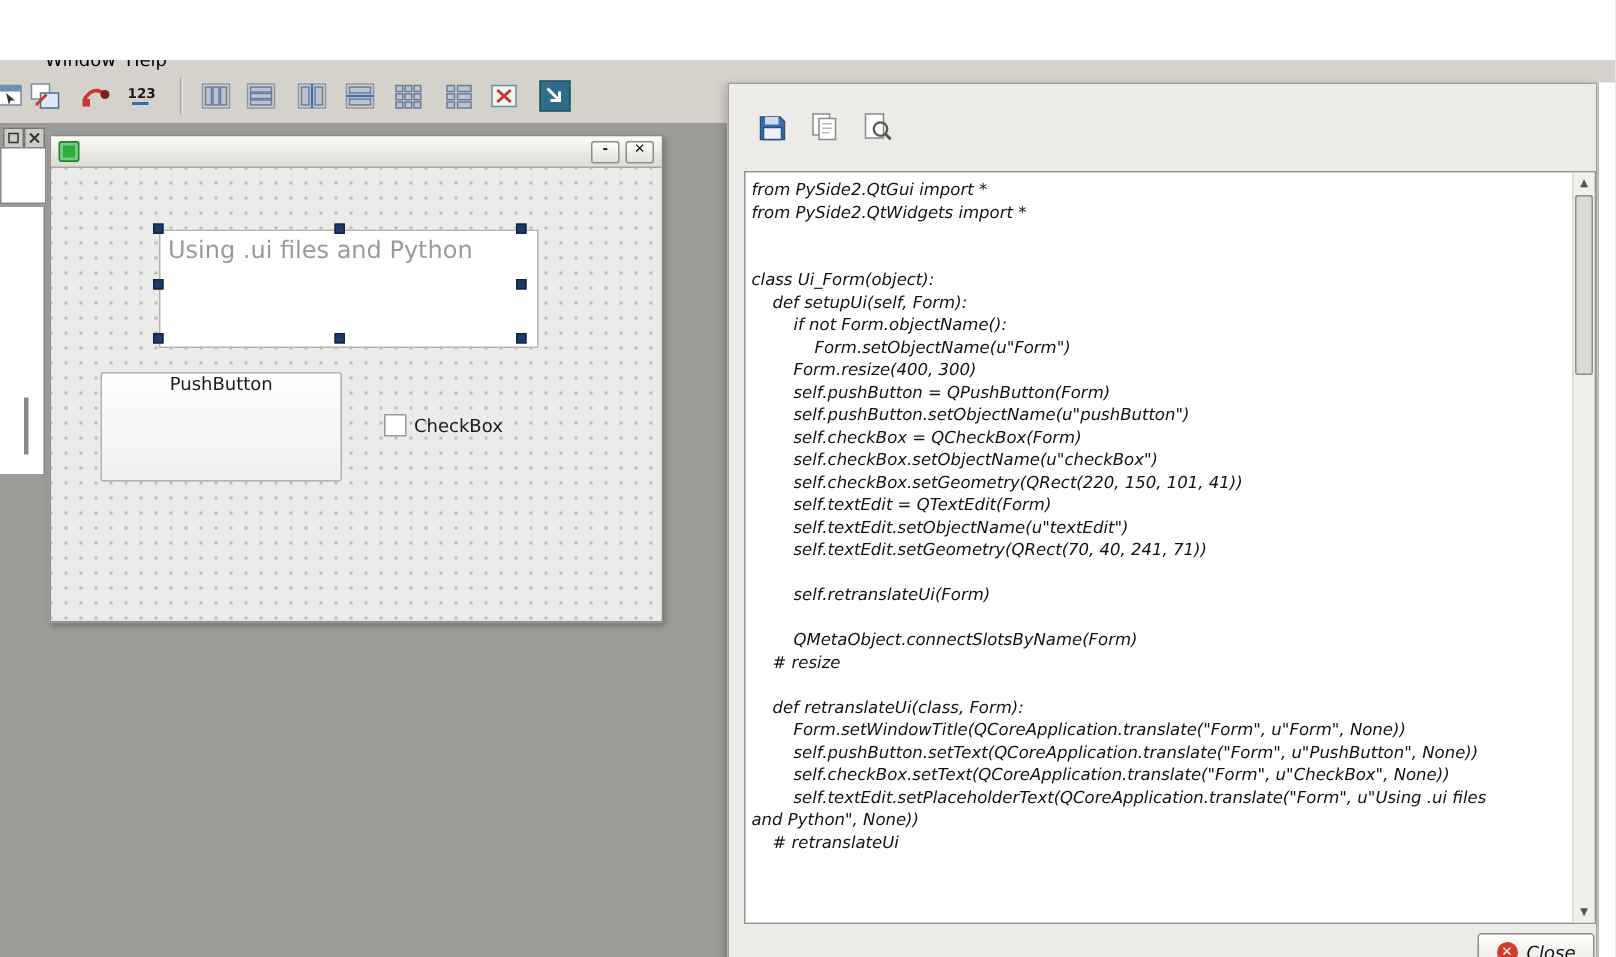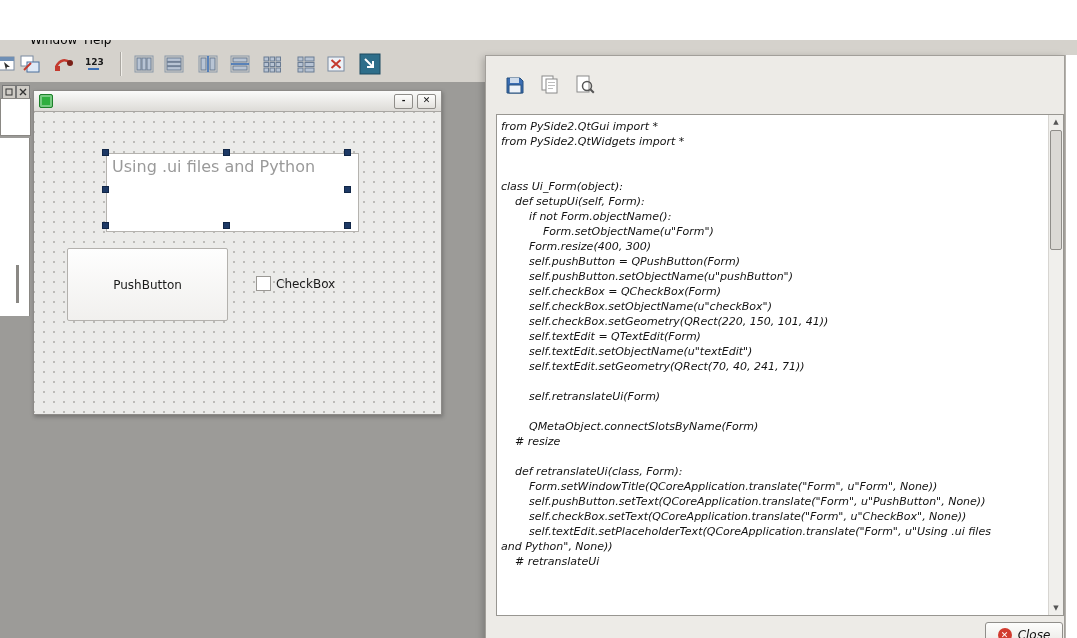--- a/index.html
+++ b/index.html
@@ -26,21 +26,21 @@
   .form-window{position:absolute;left:33px;top:8px;width:407px;height:323px;background:#ececea;border:1px solid #8c8a87;box-shadow:1px 2px 4px rgba(0,0,0,.25);}
   .form-titlebar{position:relative;height:20px;background:linear-gradient(#fbfbfa,#dddbd7);border-bottom:1px solid #a8a6a2;display:flex;align-items:center;padding:0 5px;}
   .form-icon{width:12px;height:12px;background:#2fae3e;border:1px solid #1d7f2a;border-radius:2px;box-shadow:inset 0 0 0 2px rgba(255,255,255,.35);}
   .form-title{position:absolute;left:0;right:0;text-align:center;font-size:12px;color:#111;}
   .win-controls{margin-left:auto;display:flex;z-index:1;}
   .win-btn{width:17px;height:13px;border:1px solid #8f8d89;background:linear-gradient(#fdfdfc,#e3e1dd);border-radius:2px;font-size:9px;font-weight:bold;line-height:11px;text-align:center;color:#111;margin-left:4px;}
   .form-canvas{position:absolute;top:21px;left:0;right:0;bottom:0;background:#ebebe9;background-image:radial-gradient(circle,#bdbcb9 1px,transparent 1.2px);background-size:10px 10px;background-position:5px 5px;}
 
   .textedit{position:absolute;left:72px;top:41px;width:241px;height:71px;background:#fff;border:1px solid #b5b3af;padding:3px 5px;box-sizing:content-box;font-size:16px;color:#9a9a9a;}
   .handle{position:absolute;width:7px;height:7px;background:#1d3965;border:1px solid #102647;box-sizing:border-box;}
-  .pushbutton{position:absolute;left:33px;top:136px;width:159px;height:71px;background:linear-gradient(#fefefe,#f1f0ee);border:1px solid #b3b1ad;border-radius:2px;display:flex;align-items:center;justify-content:center;font-size:12px;color:#1a1a1a;}
+  .pushbutton{position:absolute;left:33px;top:136px;width:159px;height:71px;background:linear-gradient(#fefefe,#f1f0ee);border:1px solid #b3b1ad;border-radius:2px;display:flex;align-items:flex-start;justify-content:center;font-size:12px;color:#1a1a1a;}
   .checkbox-row{position:absolute;left:222px;top:164px;display:flex;align-items:center;gap:5px;font-size:12px;color:#1a1a1a;}
   .checkbox-box{width:13px;height:13px;background:#fff;border:1px solid #9a9894;}
 
   
   .code-dialog{position:absolute;left:485px;top:15px;width:580px;height:597px;background:#edebe7;border:1px solid #a29f9a;box-shadow:-2px 2px 7px rgba(0,0,0,.22);box-sizing:border-box;font-style:italic;}
   .dialog-toolbar{position:absolute;top:16px;left:16px;display:flex;gap:9px;}
   .dbtn{width:26px;height:26px;display:flex;align-items:center;justify-content:center;border-radius:3px;}
   .code-area{position:absolute;left:10px;top:58px;width:566px;height:500px;background:#fff;border:1px solid #989691;overflow:hidden;box-sizing:content-box;}
   .code-lines{position:absolute;left:0;top:2px;width:552px;padding:2px 0 0 4px;font-size:11px;line-height:15px;color:#111;}
   .code-lines div{white-space:pre;}

